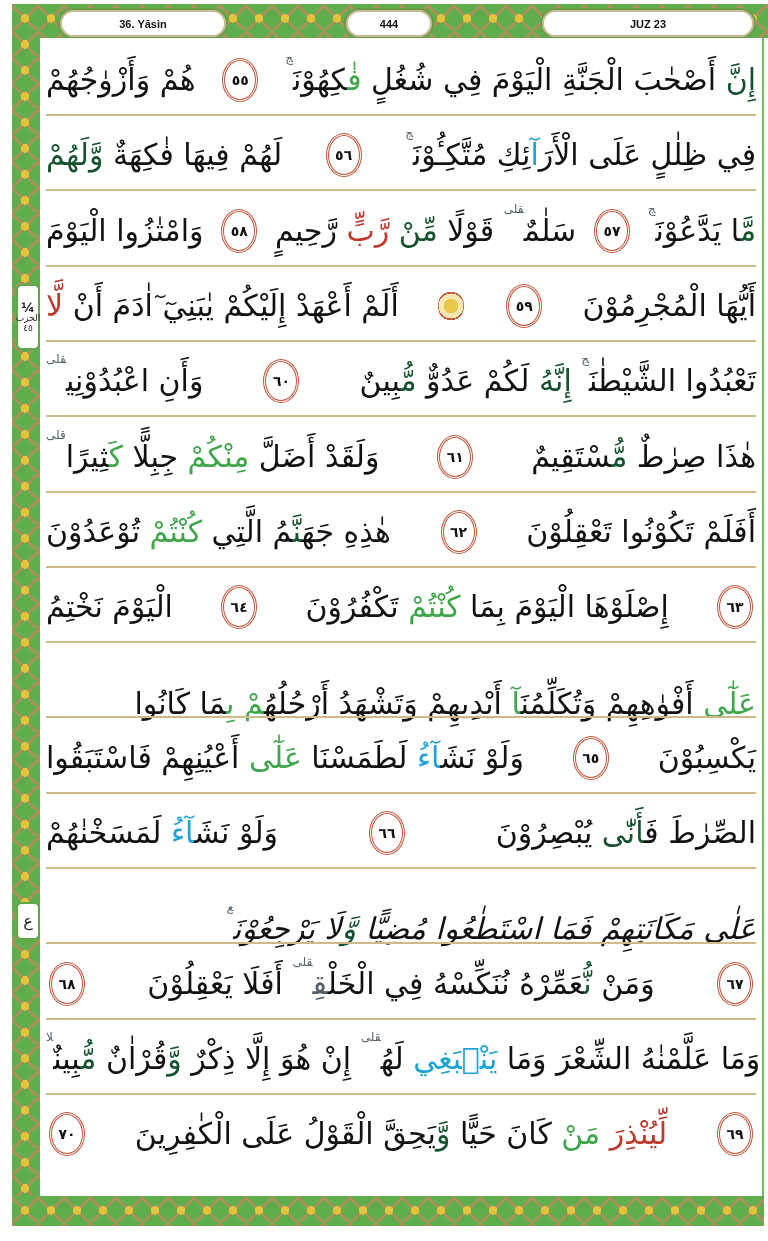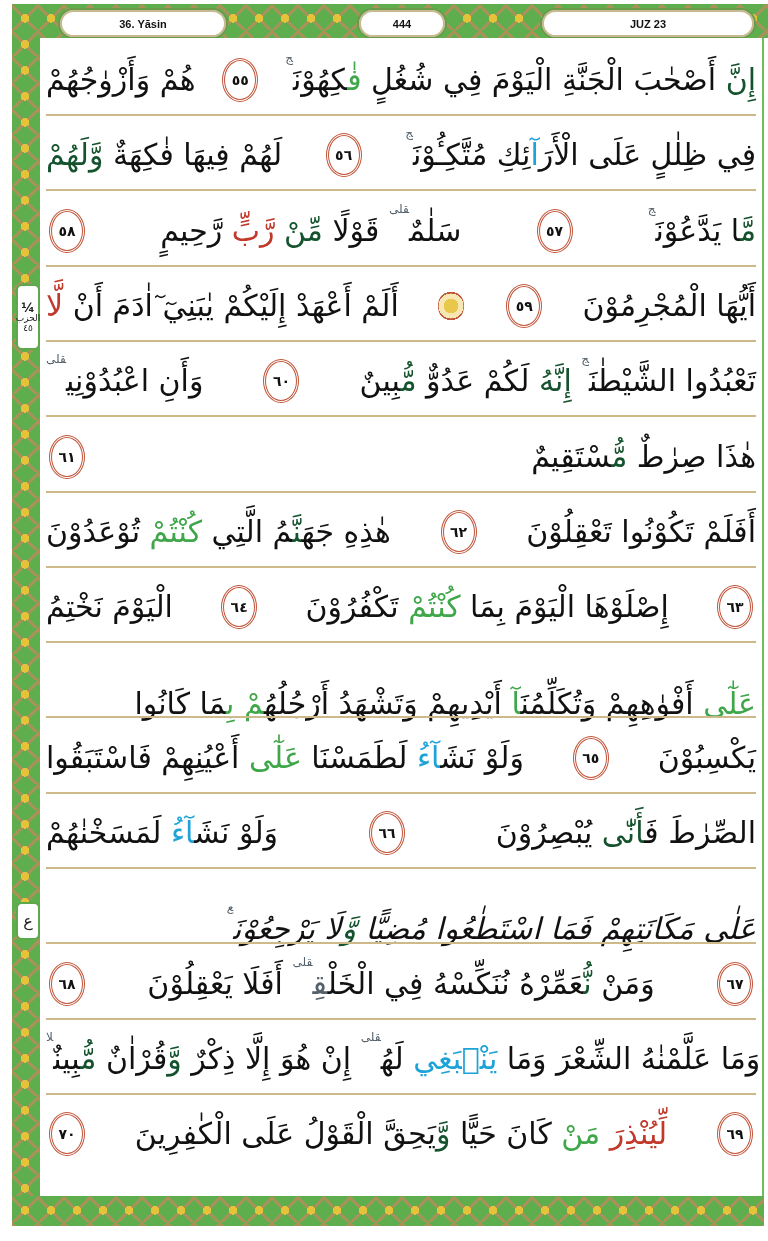--- a/index.html
+++ b/index.html
@@ -26,21 +26,21 @@
   }
 
   
   .pill {
     position:absolute; top:8px; height:27px; background:#ffffff;
     border:2px solid #6a9b4a; border-radius:16px; box-shadow:0 0 0 2px #c8b990 inset;
     display:flex; align-items:center; justify-content:center;
     font-family:"Liberation Sans", sans-serif; font-weight:bold; font-size:11px; color:#111;
   }
   .pill-surah { left:58px; width:166px; }
-  .pill-page { left:357px; width:86px; }
+  .pill-page { left:344px; width:86px; }
   .pill-juz { left:540px; width:212px; }
 
   
   .side-marker {
     position:absolute; left:16px; width:20px; background:#fff; border:2px solid #5ea84c;
     border-radius:6px; display:flex; flex-direction:column; align-items:center; justify-content:center;
     font-family:"DejaVu Sans", sans-serif; color:#222; text-align:center; line-height:1.05;
   }
   .hizb-marker { top:284px; height:62px; font-size:9px; }
   .hizb-marker .frac { font-size:13px; font-weight:bold; }
@@ -107,38 +107,40 @@
         <span class="seg"><span class="c-black">فِي ظِلٰلٍ عَلَى الْأَرَ</span><span class="c-blue">آ</span><span class="c-black">ئِكِ مُتَّكِـُٔوْنَ</span><span class="stop-mark c-gray">ج</span></span>
         <span class="ayah">٥٦</span>
         <span class="seg"><span class="c-black">لَهُمْ فِيهَا فٰكِهَةٌ </span><span class="c-pink">وَّ</span><span class="c-pink">لَهُمْ</span></span>
       </div>
       <div class="rule" style="top: 151.3px;"></div>
       <div class="line" style="top: 164.6px;">
         <span class="seg"><span class="c-pink">مَّ</span><span class="c-black">ا يَدَّعُوْنَ</span><span class="stop-mark c-gray">ج</span></span>
         <span class="ayah">٥٧</span>
         <span class="seg"><span class="c-black">سَلٰمٌ</span><span class="stop-mark c-gray">قلى</span><span class="c-black"> قَوْلًا </span><span class="c-pink">مِّنْ</span><span class="c-red"> رَّبٍّ </span><span class="c-black">رَّحِيمٍ</span></span>
         <span class="ayah">٥٨</span>
+        <span class="seg"><span class="c-black">وَامْتٰزُوا الْيَوْمَ</span></span>
       </div>
       <div class="rule" style="top: 226.6px;"></div>
       <div class="line" style="top: 239.9px;">
         <span class="seg"><span class="c-black">أَيُّهَا الْمُجْرِمُوْنَ</span></span>
         <span class="ayah">٥٩</span>
         <span class="hizb-star"></span>
         <span class="seg"><span class="c-black">أَلَمْ أَعْهَدْ إِلَيْكُمْ يٰبَنِيٓ </span><span class="c-green">ٓ</span><span class="c-black">اٰدَمَ أَنْ </span><span class="c-red">لَّا</span></span>
       </div>
       <div class="rule" style="top: 301.9px;"></div>
       <div class="line" style="top: 315.2px;">
         <span class="seg"><span class="c-black">تَعْبُدُوا الشَّيْطٰنَ</span><span class="stop-mark c-gray">ج</span><span class="c-pink"> إِنَّهُ </span><span class="c-black">لَكُمْ عَدُوٌّ </span><span class="c-pink">مُّ</span><span class="c-black">بِينٌ</span></span>
         <span class="ayah">٦٠</span>
         <span class="seg"><span class="c-black">وَأَنِ اعْبُدُوْنِي</span><span class="stop-mark c-gray">قلى</span></span>
       </div>
       <div class="rule" style="top: 377.2px;"></div>
       <div class="line" style="top: 390.5px;">
         <span class="seg"><span class="c-black">هٰذَا صِرٰطٌ </span><span class="c-pink">مُّ</span><span class="c-black">سْتَقِيمٌ</span></span>
         <span class="ayah">٦١</span>
+        <span class="seg"><span class="c-black">وَلَقَدْ </span><span class="c-black">أَضَلَّ </span><span class="c-green">مِنْكُمْ</span><span class="c-black"> جِبِلًّا </span><span class="c-green">كَ</span><span class="c-black">ثِيرًا</span><span class="stop-mark c-gray">قلى</span></span>
       </div>
       <div class="rule" style="top: 452.5px;"></div>
       <div class="line" style="top: 465.8px;">
         <span class="seg"><span class="c-black">أَفَلَمْ تَكُوْنُوا تَعْقِلُوْنَ</span></span>
         <span class="ayah">٦٢</span>
         <span class="seg"><span class="c-black">هٰذِهِ جَهَ</span><span class="c-pink">نَّ</span><span class="c-black">مُ الَّتِي </span><span class="c-green">كُنْتُمْ</span><span class="c-black"> تُوْعَدُوْنَ</span></span>
       </div>
       <div class="rule" style="top: 527.8px;"></div>
       <div class="line" style="top: 541.1px;">
         <span class="ayah">٦٣</span>

